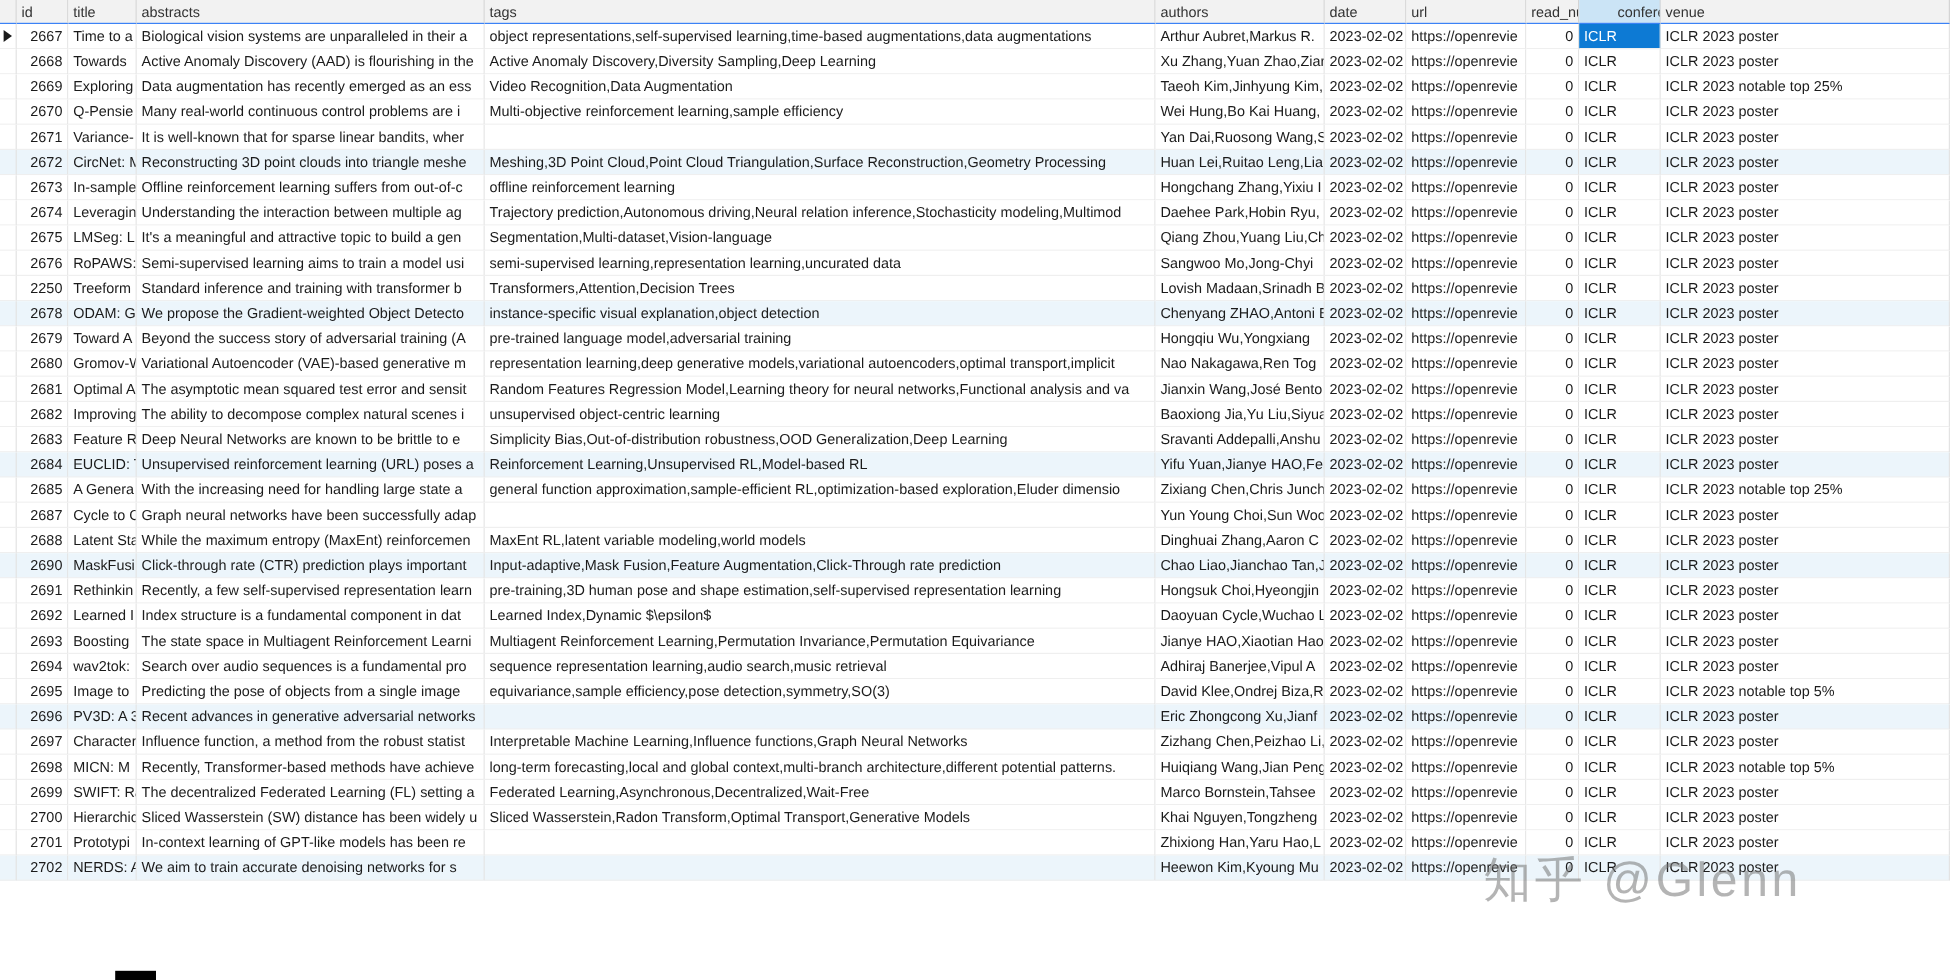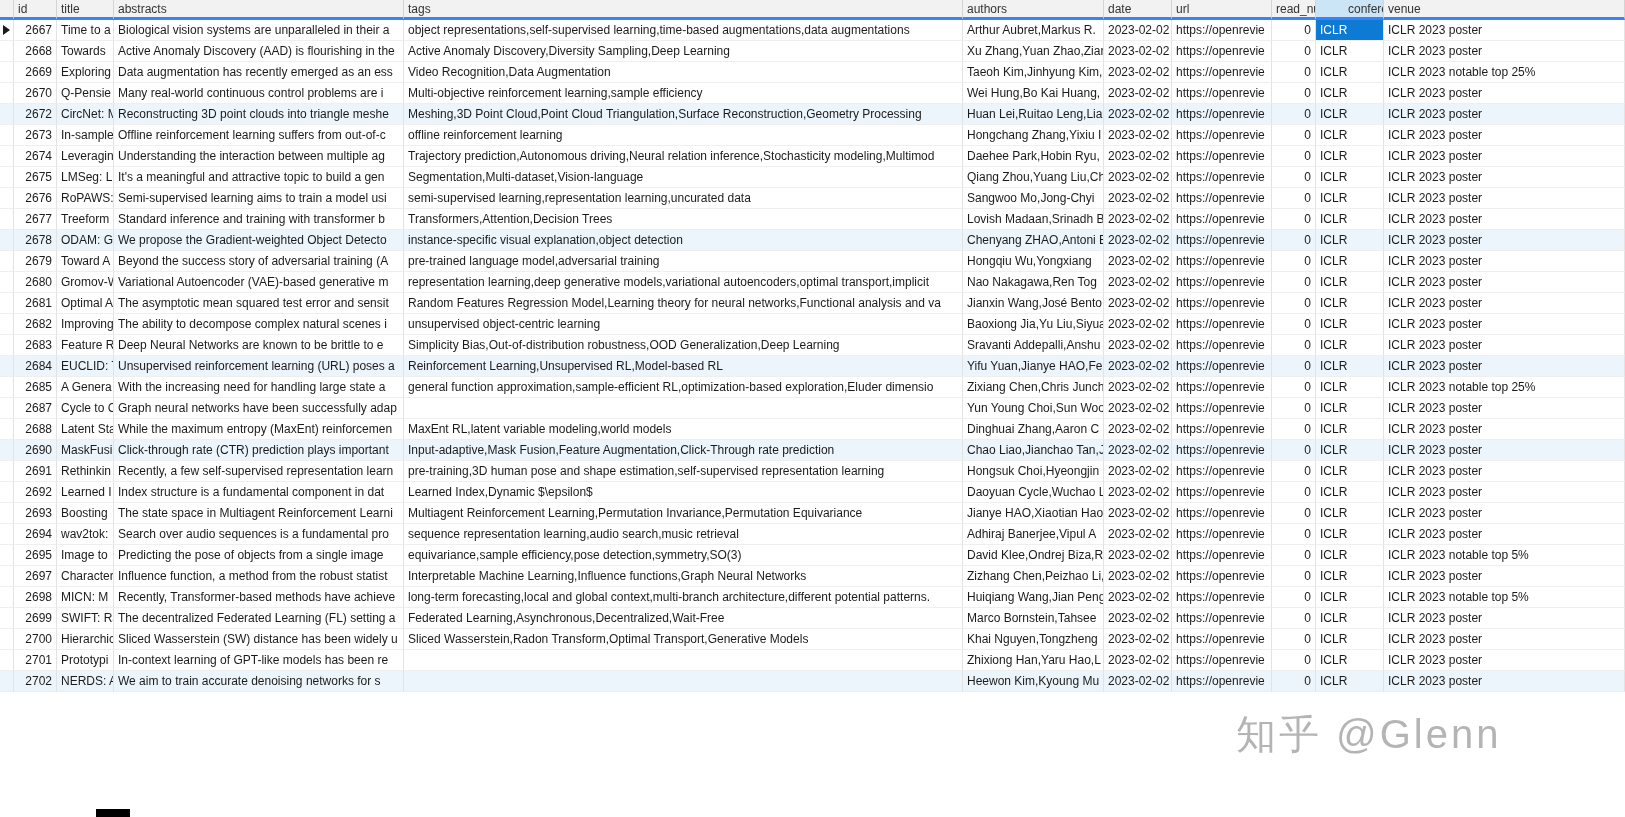--- a/index.html
+++ b/index.html
@@ -12,21 +12,21 @@
   .grid-app { position: relative; width: 1625px; height: 817px; background: #fff; }
   table.data-grid {
     border-collapse: separate; border-spacing: 0; table-layout: fixed;
     width: 1625px; font-size: 12px; color: #1b1b1b;
   }
   table.data-grid th {
     background: var(--header-bg, #f2f2f2);
     font-weight: normal; text-align: left;
     height: 20px; padding: 0 4px;
     border-right: 1px solid #d4d4d4;
-    border-bottom: 3px solid #3b82f6;
+    border-bottom: 1px solid #3b82f6;
     color: #333; overflow: hidden; white-space: nowrap;
   }
   table.data-grid th.sel { background: var(--header-sel, #cbe4f6); padding-left: 32px; }
   table.data-grid td {
     height: 21px; padding: 0 4px;
     border-right: 1px solid #e3e3e3;
     border-bottom: 1px solid #efefef;
     overflow: hidden; white-space: nowrap;
     background: #fff; cursor: default;
   }
@@ -137,20 +137,33 @@
           <td>Q-Pensie</td>
           <td>Many real-world continuous control problems are i</td>
           <td>Multi-objective reinforcement learning,sample efficiency</td>
           <td>Wei Hung,Bo Kai Huang,</td>
           <td>2023-02-02</td>
           <td>https://openrevie</td>
           <td class="num">0</td>
           <td>ICLR</td>
           <td>ICLR 2023 poster</td>
         </tr>
+        <tr>
+          <td class="gutter"></td>
+          <td class="num">2671</td>
+          <td>Variance-</td>
+          <td>It is well-known that for sparse linear bandits, wher</td>
+          <td></td>
+          <td>Yan Dai,Ruosong Wang,S</td>
+          <td>2023-02-02</td>
+          <td>https://openrevie</td>
+          <td class="num">0</td>
+          <td>ICLR</td>
+          <td>ICLR 2023 poster</td>
+        </tr>
         <tr class="tint">
           <td class="gutter"></td>
           <td class="num">2672</td>
           <td>CircNet: M</td>
           <td>Reconstructing 3D point clouds into triangle meshe</td>
           <td>Meshing,3D Point Cloud,Point Cloud Triangulation,Surface Reconstruction,Geometry Processing</td>
           <td>Huan Lei,Ruitao Leng,Lia</td>
           <td>2023-02-02</td>
           <td>https://openrevie</td>
           <td class="num">0</td>
@@ -204,21 +217,21 @@
           <td>semi-supervised learning,representation learning,uncurated data</td>
           <td>Sangwoo Mo,Jong-Chyi</td>
           <td>2023-02-02</td>
           <td>https://openrevie</td>
           <td class="num">0</td>
           <td>ICLR</td>
           <td>ICLR 2023 poster</td>
         </tr>
         <tr>
           <td class="gutter"></td>
-          <td class="num">2677</td>
+          <td class="num">2250</td>
           <td>Treeform</td>
           <td>Standard inference and training with transformer b</td>
           <td>Transformers,Attention,Decision Trees</td>
           <td>Lovish Madaan,Srinadh B</td>
           <td>2023-02-02</td>
           <td>https://openrevie</td>
           <td class="num">0</td>
           <td>ICLR</td>
           <td>ICLR 2023 poster</td>
         </tr>
@@ -422,20 +435,33 @@
           <td class="num">2695</td>
           <td>Image to</td>
           <td>Predicting the pose of objects from a single image</td>
           <td>equivariance,sample efficiency,pose detection,symmetry,SO(3)</td>
           <td>David Klee,Ondrej Biza,R</td>
           <td>2023-02-02</td>
           <td>https://openrevie</td>
           <td class="num">0</td>
           <td>ICLR</td>
           <td>ICLR 2023 notable top 5%</td>
+        </tr>
+        <tr class="tint">
+          <td class="gutter"></td>
+          <td class="num">2696</td>
+          <td>PV3D: A 3</td>
+          <td>Recent advances in generative adversarial networks</td>
+          <td></td>
+          <td>Eric Zhongcong Xu,Jianf</td>
+          <td>2023-02-02</td>
+          <td>https://openrevie</td>
+          <td class="num">0</td>
+          <td>ICLR</td>
+          <td>ICLR 2023 poster</td>
         </tr>
         <tr>
           <td class="gutter"></td>
           <td class="num">2697</td>
           <td>Character</td>
           <td>Influence function, a method from the robust statist</td>
           <td>Interpretable Machine Learning,Influence functions,Graph Neural Networks</td>
           <td>Zizhang Chen,Peizhao Li,</td>
           <td>2023-02-02</td>
           <td>https://openrevie</td>

